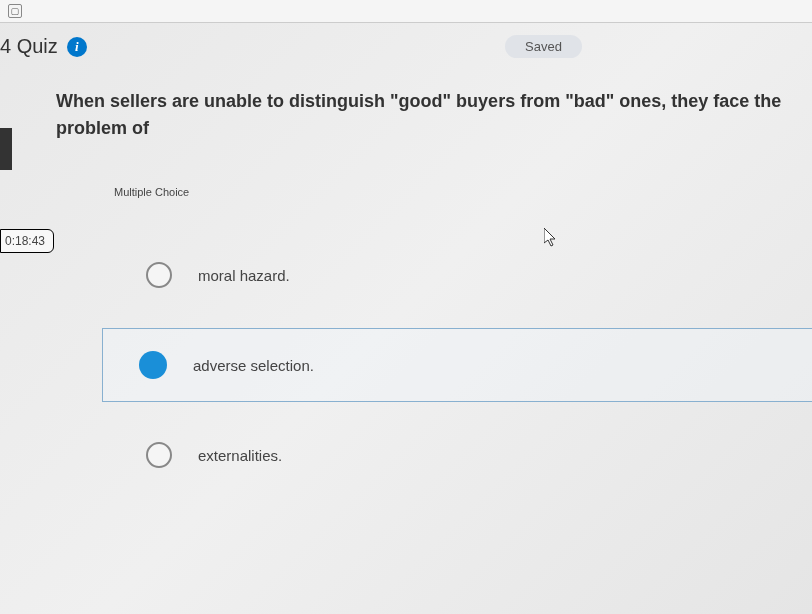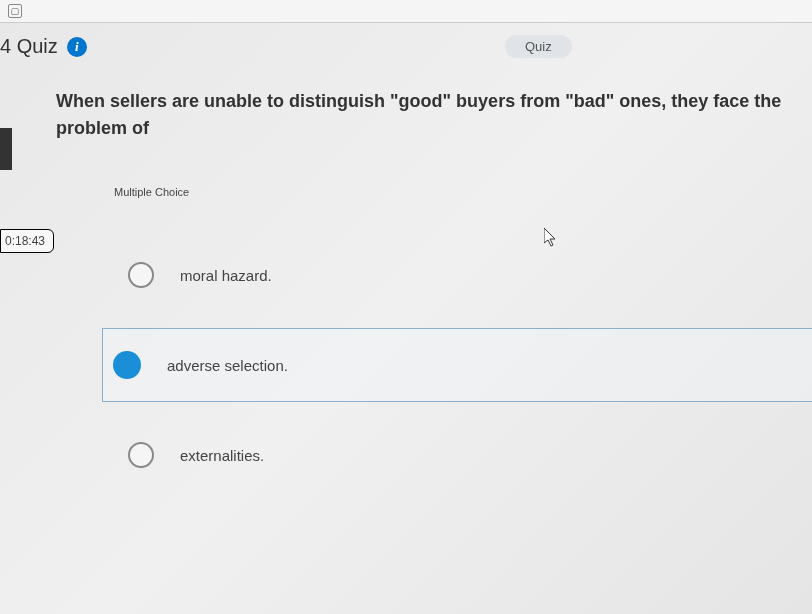--- a/index.html
+++ b/index.html
@@ -102,26 +102,27 @@
     .options-container {
       margin-top: 42px;
     }
     .option {
       display: flex;
       align-items: center;
       gap: 26px;
       padding: 22px 0 22px 128px;
       margin-bottom: 18px;
       cursor: pointer;
+      margin-left: 18px;
     }
     .option.selected {
       border: 1px solid #88b0d0;
       background: rgba(240,245,250,0.4);
       margin-left: 102px;
-      padding-left: 10px;
+      padding-left: 36px;
       border-right: none;
     }
     .radio {
       width: 26px;
       height: 26px;
       border: 2px solid #888;
       border-radius: 50%;
       flex-shrink: 0;
       background: #f5f5f5;
     }
@@ -148,21 +149,21 @@
 <div class="url-bar">
   <span class="url-icon">▢</span>
 </div>
 
 <div class="header-row">
   <div class="quiz-title">
     <span>4 Quiz</span>
     <span class="info-icon">i</span>
   </div>
   <div class="saved-badge">
-    <span>Quiz</span>
+    <span>Saved</span>
   </div>
 </div>
 
 <div class="question-text">When sellers are unable to distinguish "good" buyers from "bad" ones, they face the problem of</div>
 
 <div class="progress-mark"></div>
 
 <div class="timer-badge">
   <span>0:18:43</span>
 </div>

